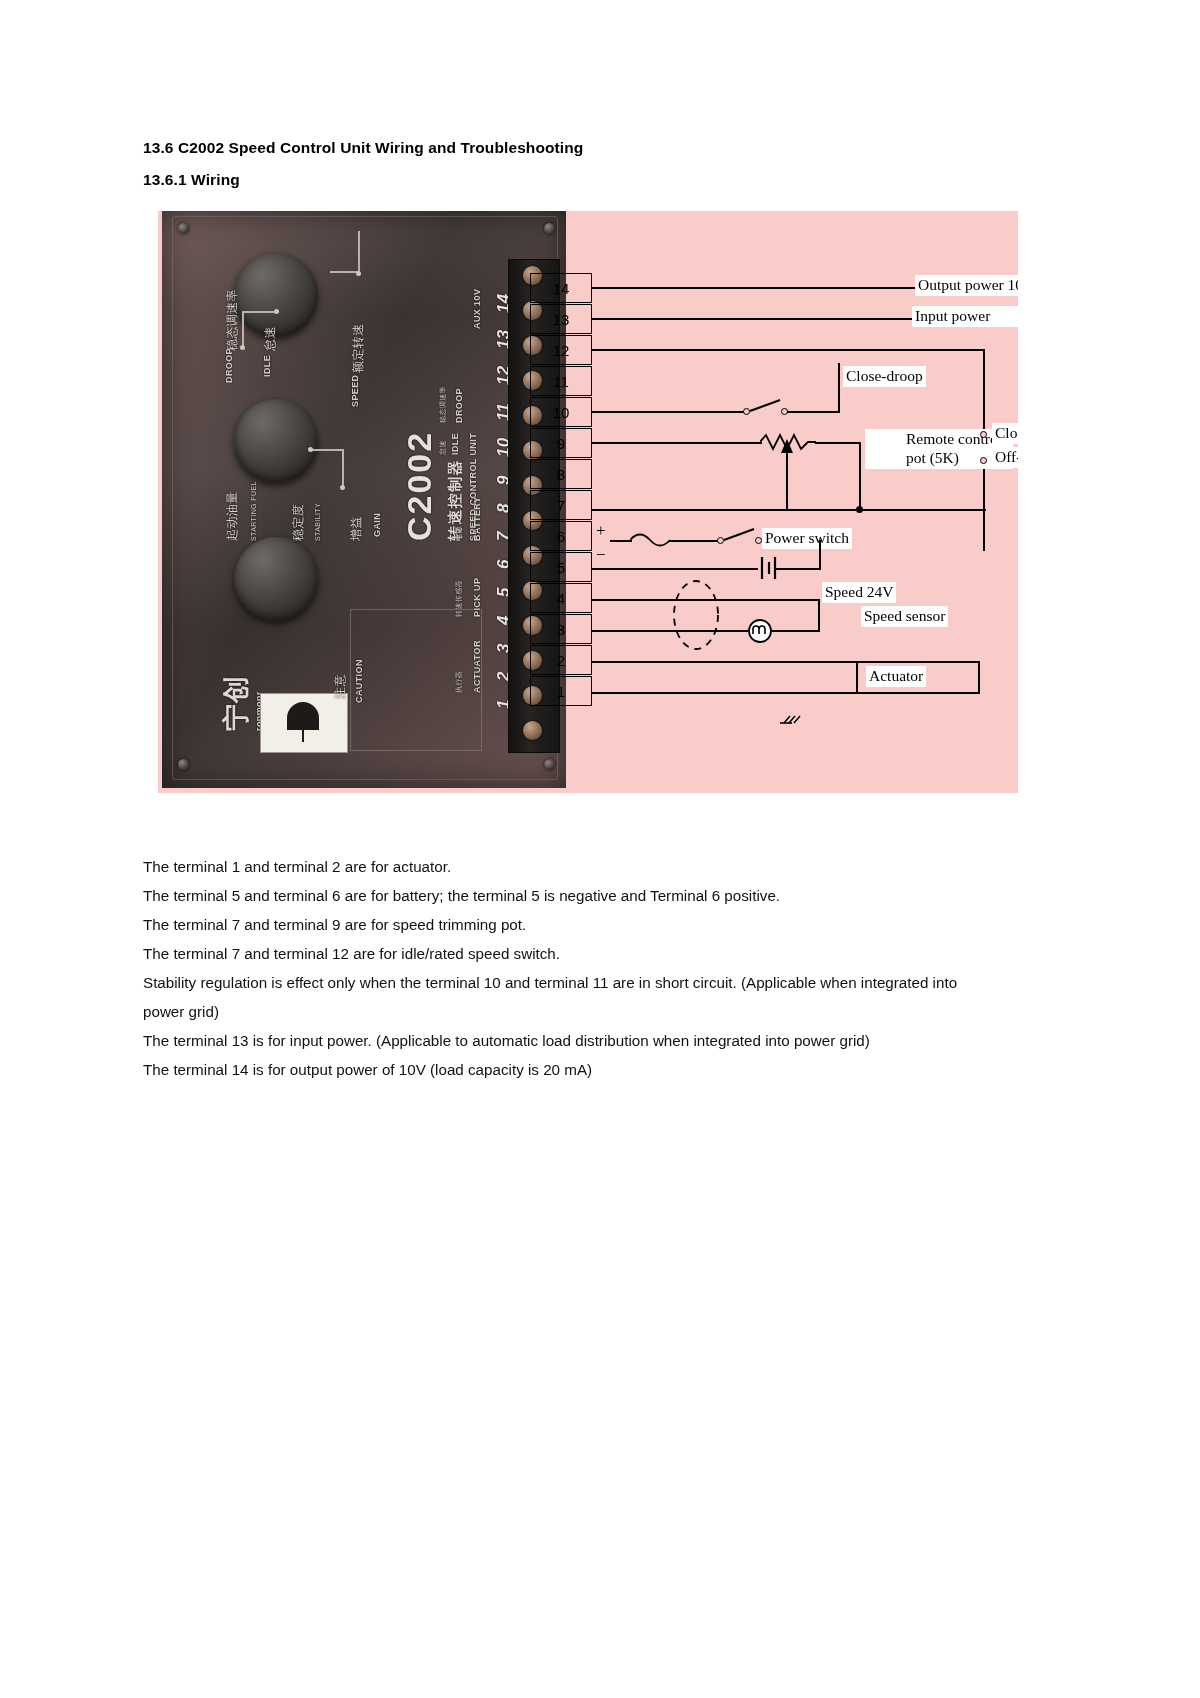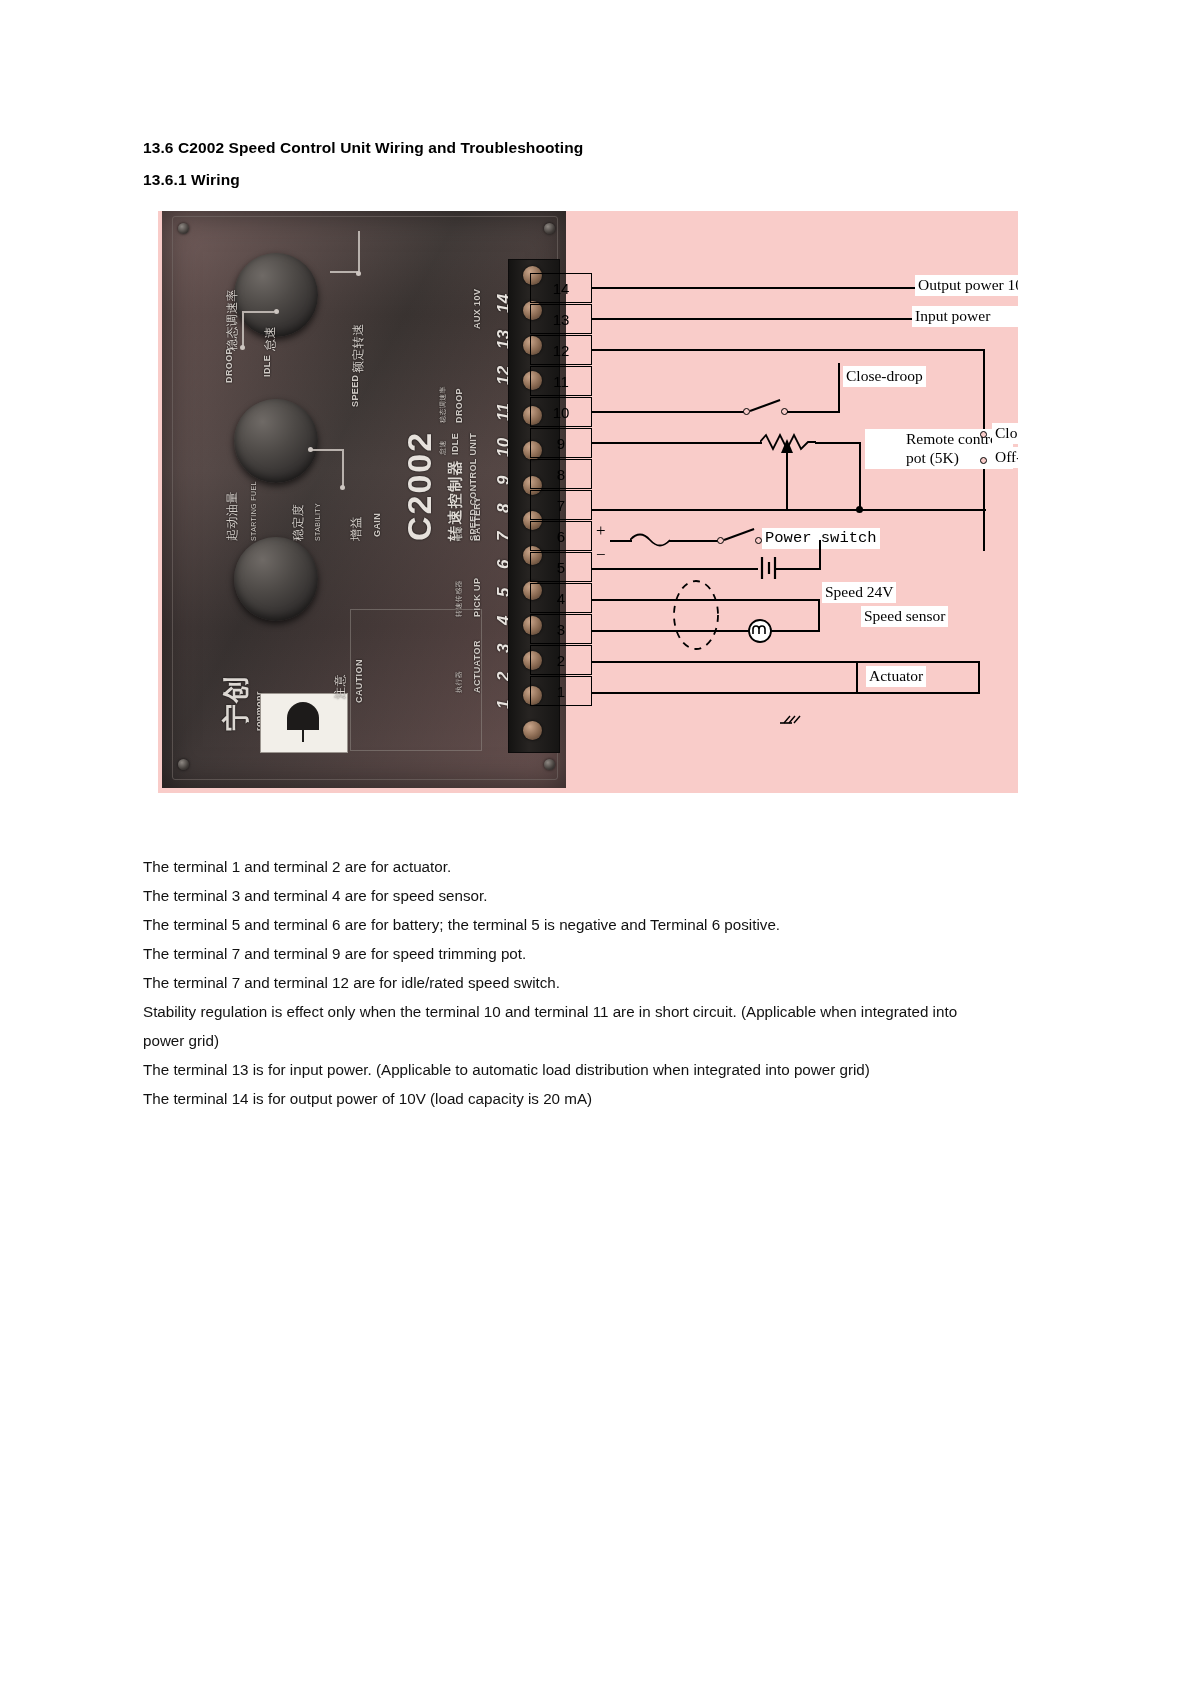--- a/index.html
+++ b/index.html
@@ -443,21 +443,21 @@
       <div class="plus" style="left:66px; top:310px;">+</div>
       <div class="minus" style="left:66px; top:334px;">−</div>
       <div class="wire h" style="left:80px; top:329px; width:22px;"></div>
       <svg style="position:absolute; left:100px; top:320px;" width="40" height="18">
         <path d="M0,9 Q10,-2 20,9 Q30,20 40,9" fill="none" stroke="#000" stroke-width="1.8"></path>
       </svg>
       <div class="wire h" style="left:139px; top:329px; width:50px;"></div>
       <div class="node" style="left:187px; top:326px;"></div>
       <div class="swarm" style="left:194px; top:328px; transform:rotate(-20deg);"></div>
       <div class="node" style="left:225px; top:326px;"></div>
-      <div class="lbl" style="left:232px; top:317px;font-family:Liberation Mono, monospace;">Power switch</div>
+      <div class="lbl" style="left:232px; top:317px;">Power switch</div>
       <div class="wire v" style="left:289px; top:329px; height:28px;"></div>
       <div class="wire h" style="left:62px; top:357px; width:166px;"></div>
 
       <svg style="position:absolute; left:226px; top:344px;" width="26" height="26">
         <line x1="6" y1="2" x2="6" y2="24" stroke="#000" stroke-width="2.2"></line>
         <line x1="13" y1="7" x2="13" y2="19" stroke="#000" stroke-width="2.2"></line>
         <line x1="19" y1="2" x2="19" y2="24" stroke="#000" stroke-width="2.2"></line>
       </svg>
       <div class="wire h" style="left:246px; top:357px; width:45px;"></div>
       <div class="lbl" style="left:292px; top:371px;">Speed 24V</div>
@@ -490,21 +490,20 @@
         <line x1="6" y1="10" x2="12" y2="3" stroke="#000" stroke-width="1.4"></line>
         <line x1="11" y1="10" x2="17" y2="3" stroke="#000" stroke-width="1.4"></line>
         <line x1="16" y1="10" x2="22" y2="3" stroke="#000" stroke-width="1.4"></line>
       </svg>
     </div>
   </div>
 
 
   <div class="body">
     <p>The terminal 1 and terminal 2 are for actuator.</p>
-    <p>The terminal 3 and terminal 4 are for speed sensor.</p>
     <p>The terminal 5 and terminal 6 are for battery; the terminal 5 is negative and Terminal 6 positive.</p>
     <p>The terminal 7 and terminal 9 are for speed trimming pot.</p>
     <p>The terminal 7 and terminal 12 are for idle/rated speed switch.</p>
     <p>Stability regulation is effect only when the terminal 10 and terminal 11 are in short circuit. (Applicable when integrated into power grid)</p>
     <p>The terminal 13 is for input power. (Applicable to automatic load distribution when integrated into power grid)</p>
     <p>The terminal 14 is for output power of 10V (load capacity is 20 mA)</p>
   </div>
 
 </div>
 

